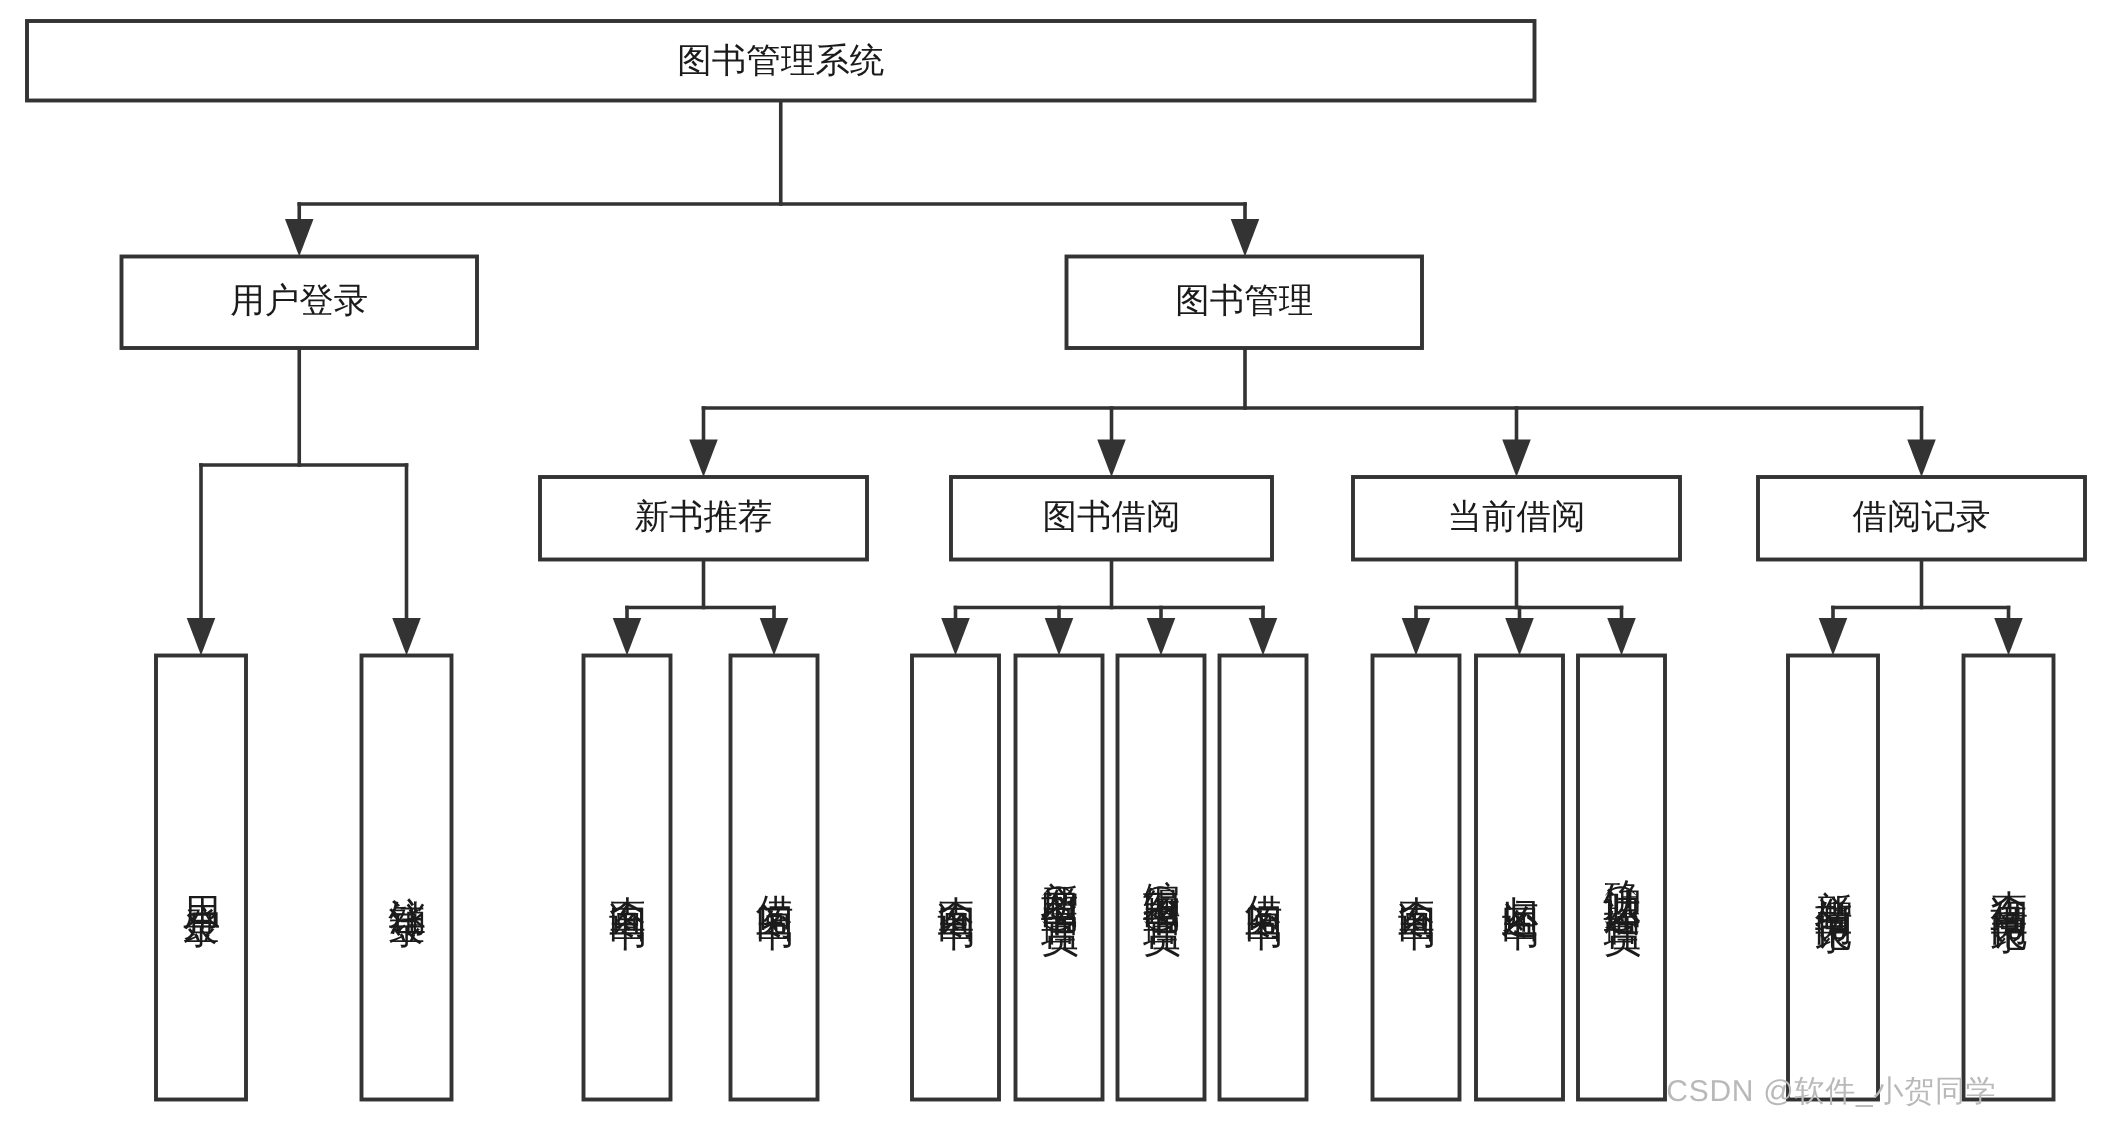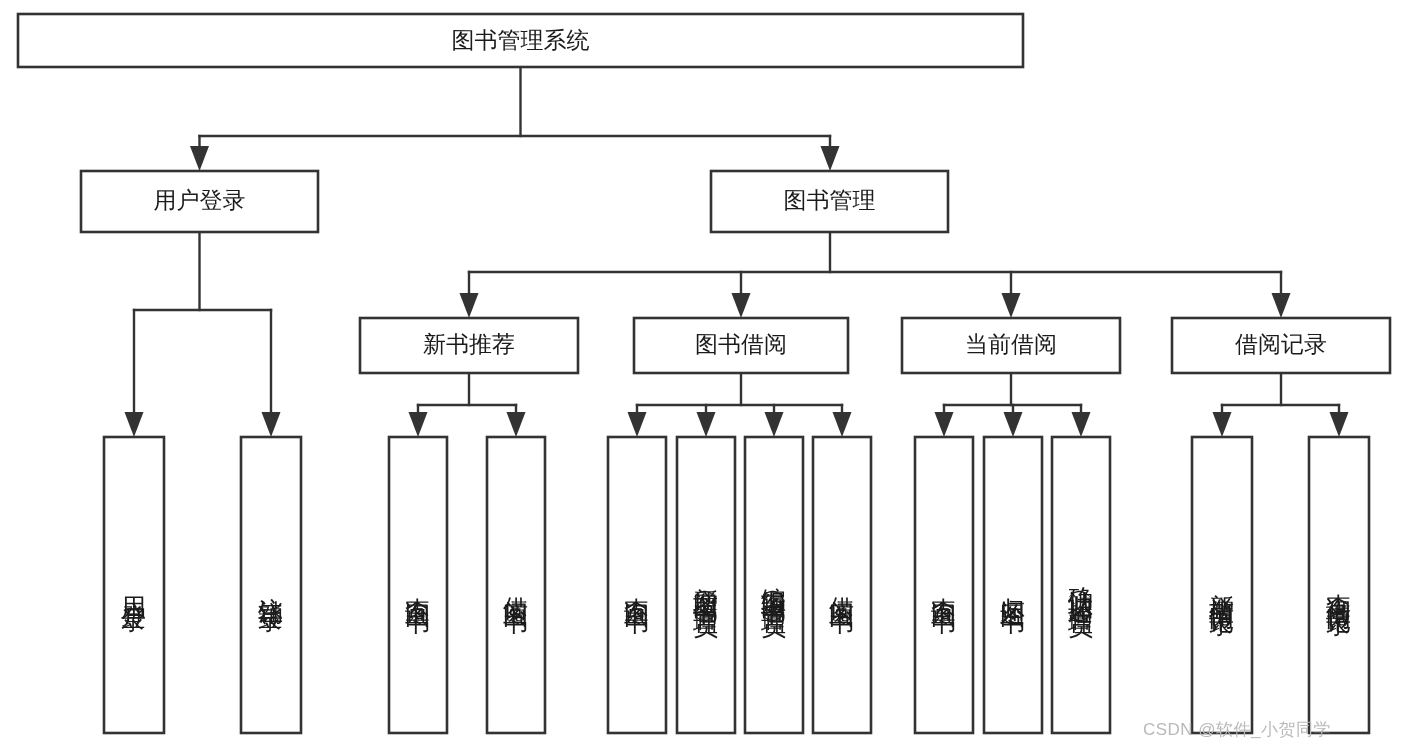--- a/index.html
+++ b/index.html
@@ -56,21 +56,21 @@
     fill: #1b1b1b;
     text-anchor: middle;
     writing-mode: vertical-rl;
     letter-spacing: 4px;
   }
   .watermark-text {
     position: absolute;
     right: 8px;
     bottom: 6px;
     font-family: "Liberation Sans", "DejaVu Sans", sans-serif;
-    font-size: 17px;
+    font-size: 20px;
     color: #b9b9b9;
     white-space: nowrap;
     user-select: none;
     letter-spacing: 0.5px;
     margin-top: 44px;
   }
 </style>
 </head>
 <body>
 

